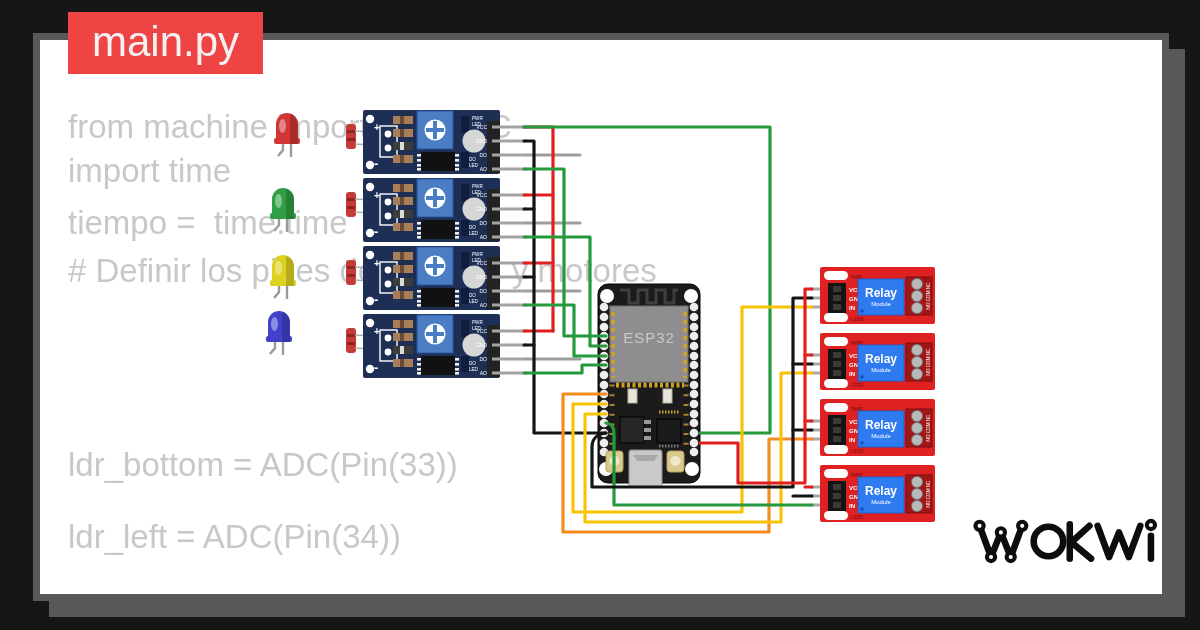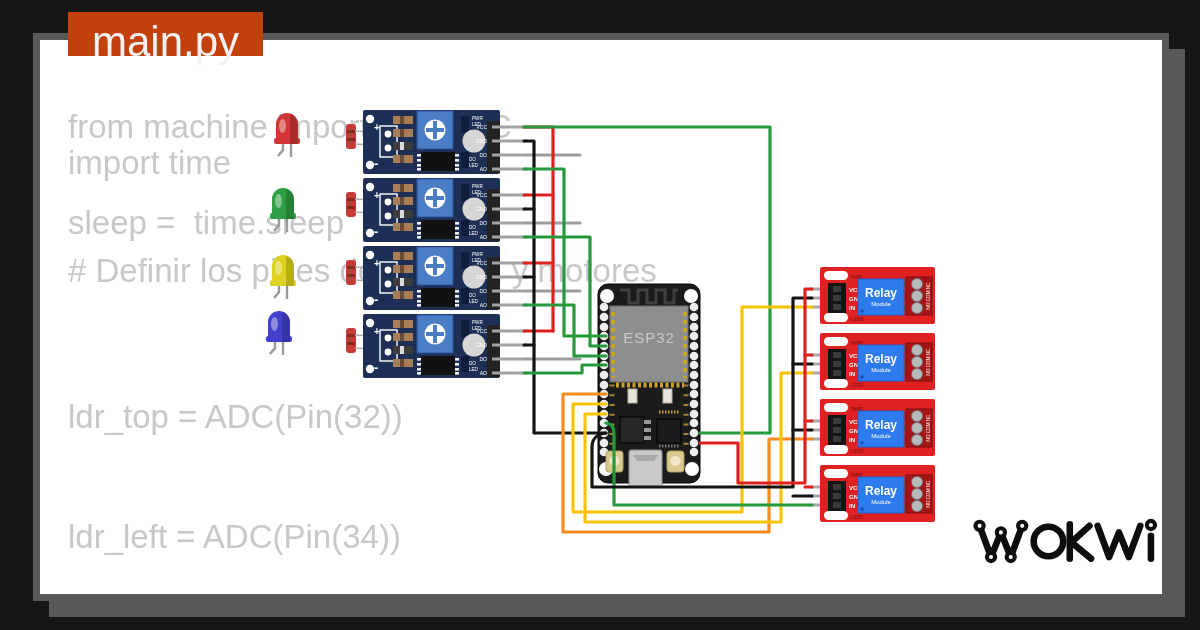--- a/index.html
+++ b/index.html
@@ -2,37 +2,37 @@
 <html><head>
 <meta charset="utf-8">
 <style>
   html,body{margin:0;padding:0;width:1200px;height:630px;overflow:hidden;background:#161616;
     font-family:"Liberation Sans", sans-serif;}
   .stage{position:relative;width:1200px;height:630px;}
   .card{position:absolute;left:33px;top:33px;width:1136px;height:568px;box-sizing:border-box;
     background:#ffffff;border:7px solid #585858;box-shadow:16px 16px 0 #585858;}
   .code-line{position:absolute;left:28px;color:#c8c8c8;font-size:33px;white-space:pre;
     font-family:"Liberation Sans", sans-serif;letter-spacing:0px;}
-  .file-tab{position:absolute;left:68px;top:12px;height:44px;background:#c2410c;color:#f2f2f2;
+  .file-tab{position:absolute;left:68px;top:12px;height:62px;background:#ef4444;color:#f2f2f2;
     font-size:42px;line-height:60px;padding:0 24px;z-index:30;}
   .circuit{position:absolute;left:0;top:0;z-index:20;}
   text{font-family:"Liberation Sans", sans-serif;}
 </style>
 </head>
 <body>
 
 <div class="stage">
 
   <div class="card">
     <div style="position:relative;width:100%;height:100%;">
       <div class="code-line" style="top:68px">from machine import Pin, ADC</div>
-      <div class="code-line" style="top:104px">import time</div>
-      <div class="code-line" style="top:164px">sleep =  time.sleep</div>
+      <div class="code-line" style="top:112px">import time</div>
+      <div class="code-line" style="top:164px">tiempo =  time.time</div>
       <div class="code-line" style="top:212px"># Definir los pines de los LDR y motores</div>
-      <div class="code-line" style="top:358px">ldr_top = ADC(Pin(32))</div>
+      <div class="code-line" style="top:406px">ldr_bottom = ADC(Pin(33))</div>
       <div class="code-line" style="top:478px">ldr_left = ADC(Pin(34))</div>
     </div>
   </div>
 
   <div class="file-tab">main.py</div>
 
   <svg class="circuit" width="1200" height="630" viewBox="0 0 1200 630">
     <defs>
 
       <g id="ldr-module">

